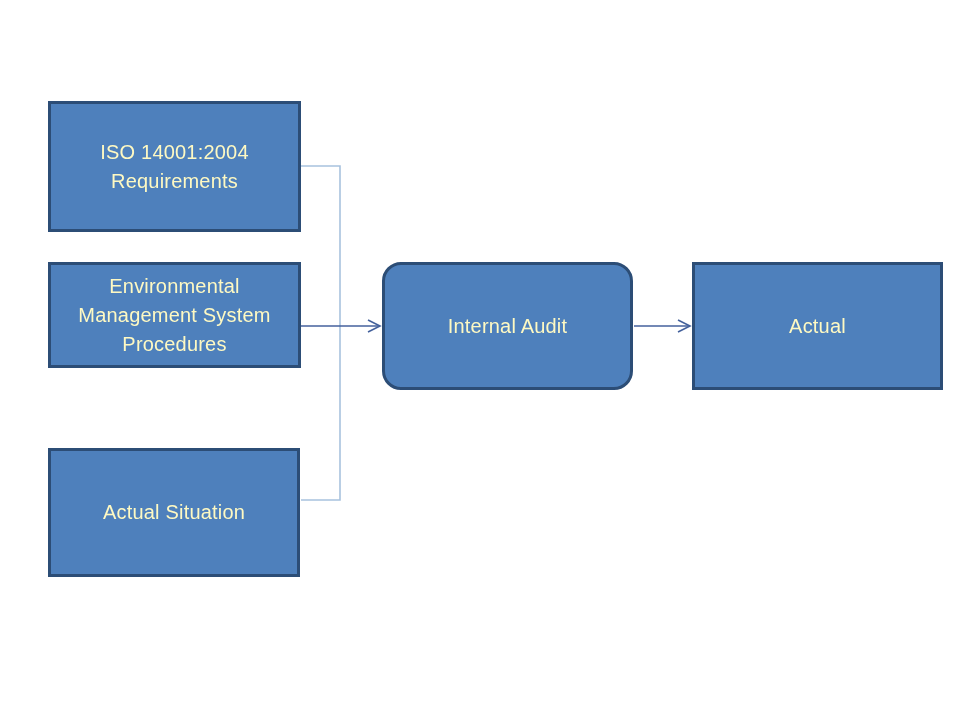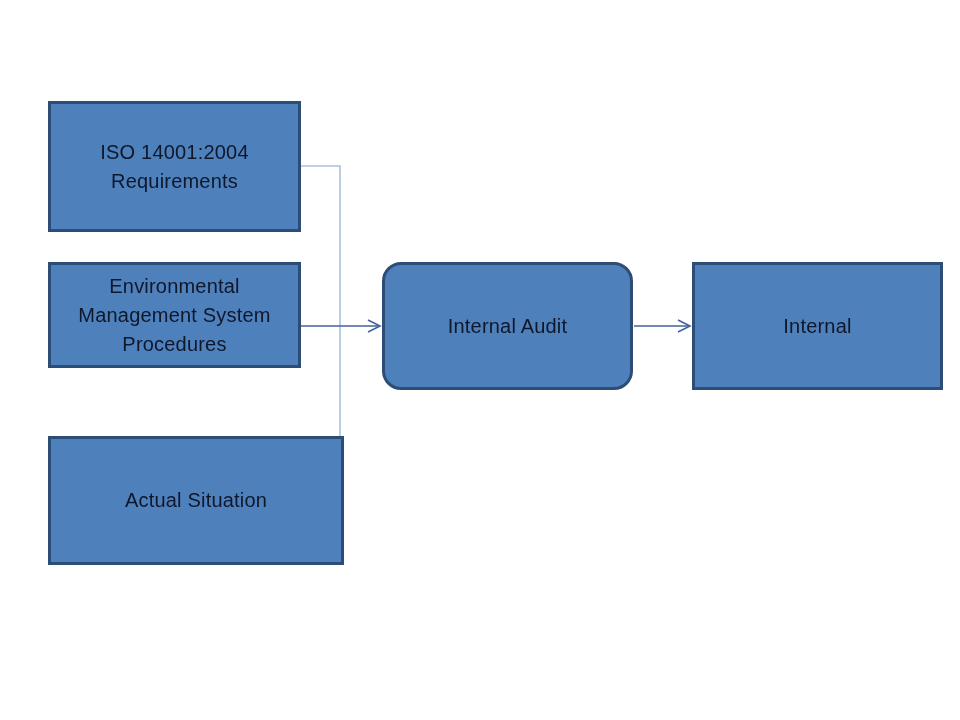--- a/index.html
+++ b/index.html
@@ -26,29 +26,29 @@
     position: absolute;
     background: #4e80bc;
     border: 3px solid #2c4d76;
     box-sizing: border-box;
     display: flex;
     align-items: center;
     justify-content: center;
     text-align: center;
   }
   .box .label {
-    color: #0f172a;
+    color: #fef9c3;
     font-size: 20px;
     line-height: 29px;
     white-space: pre-line;
     letter-spacing: 0.2px;
   }
   #box-iso        { left: 48px;  top: 101px; width: 253px; height: 131px; }
   #box-ems        { left: 48px;  top: 262px; width: 253px; height: 106px; }
-  #box-actual     { left: 48px;  top: 436px; width: 296px; height: 129px; }
+  #box-actual     { left: 48px;  top: 448px; width: 252px; height: 129px; }
   #box-audit      { left: 382px; top: 262px; width: 251px; height: 128px; border-radius: 19px; }
   #box-finding    { left: 692px; top: 262px; width: 251px; height: 128px; }
 </style>
 </head>
 <body>
 
 <div class="canvas">
 
   <svg class="connector-layer" width="960" height="720" viewBox="0 0 960 720">
 
@@ -78,16 +78,16 @@
 
   <div class="box" id="box-actual">
     <span class="label">Actual Situation</span>
   </div>
 
   <div class="box" id="box-audit">
     <span class="label">Internal Audit</span>
   </div>
 
   <div class="box" id="box-finding">
-    <span class="label">Internal</span>
+    <span class="label">Actual</span>
   </div>
 
 </div>
 
 </body></html>

